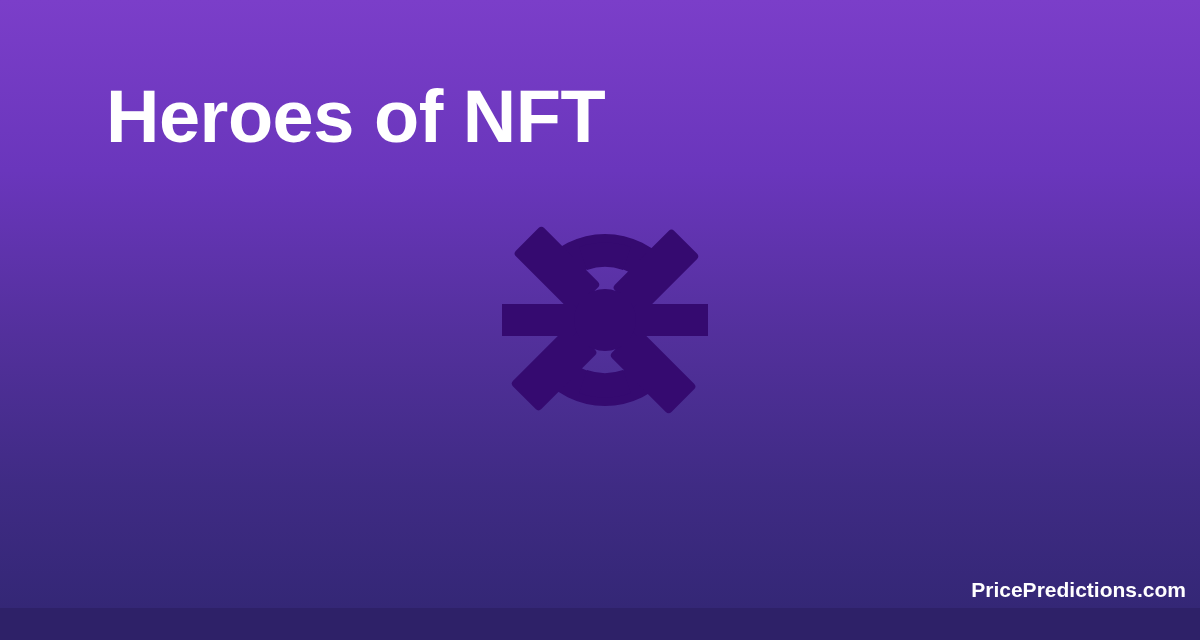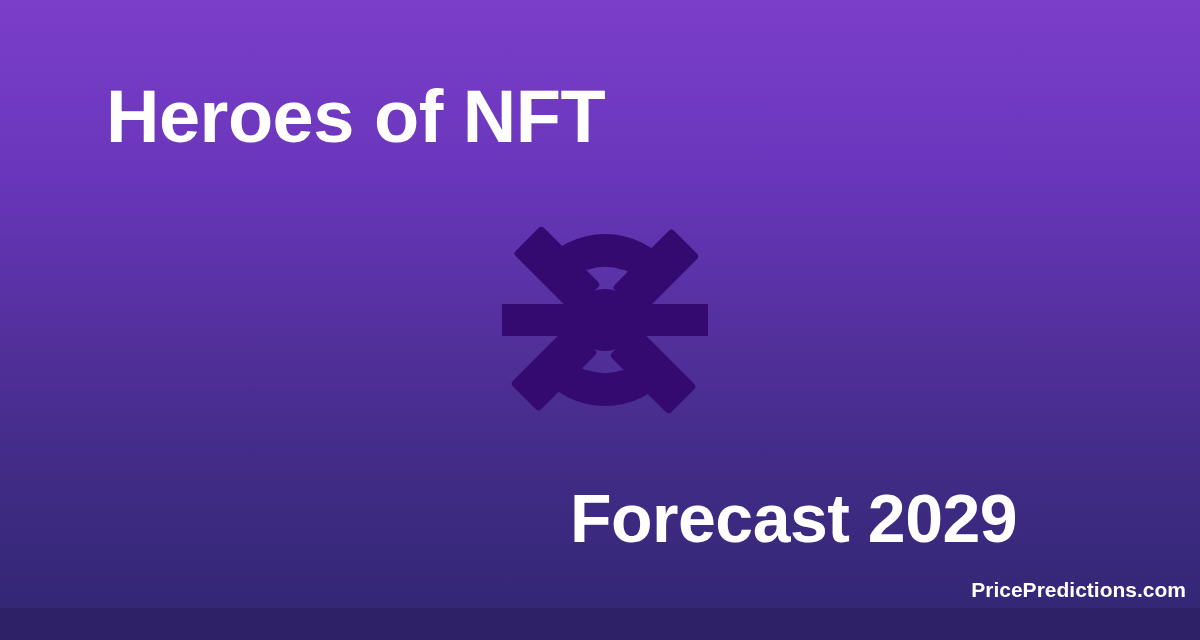--- a/index.html
+++ b/index.html
@@ -90,17 +90,16 @@
         </g>
 
         <path d="M7,92 L78,92 L90,104 L130,104 L142,92 L213,92
                  L213,124 L142,124 L130,112 L90,112 L78,124 L7,124 Z"></path>
 
         <circle cx="110" cy="108" r="31"></circle>
       </g>
     </svg>
   </div>
 
-  <div id="forecast-label">Forecast 2029</div>
 
   <div id="watermark">PricePredictions.com</div>
 
 </div>
 
 </body></html>

